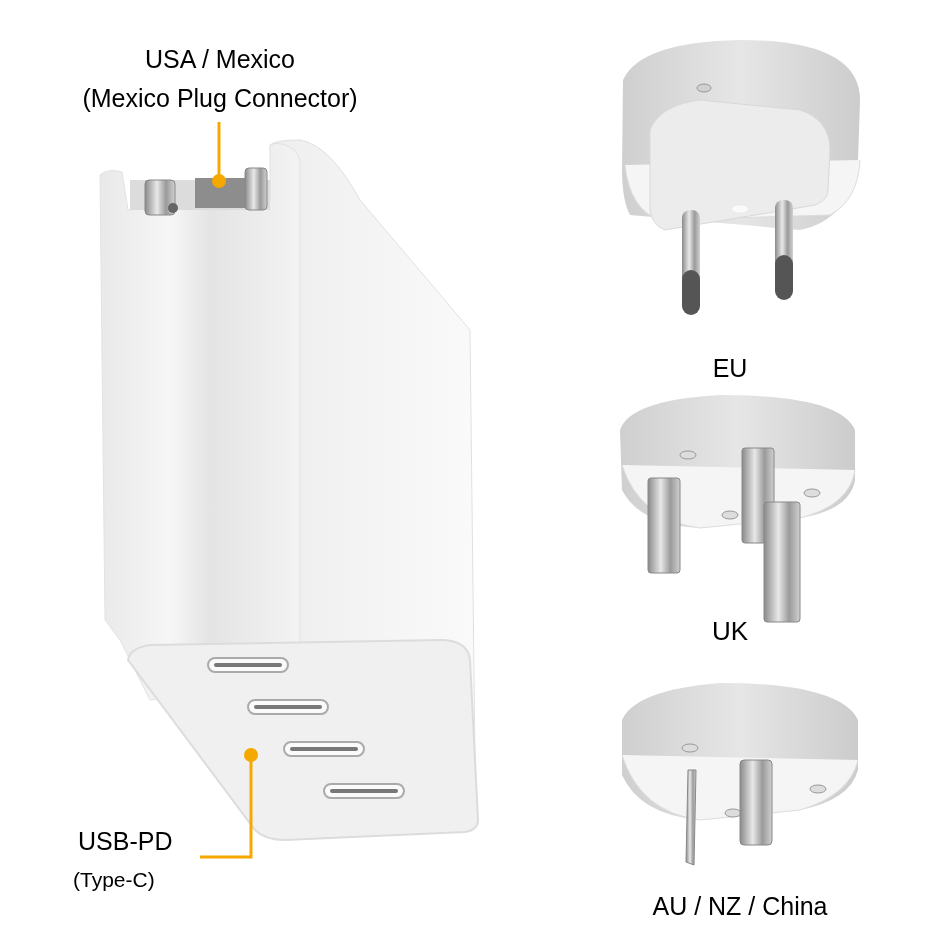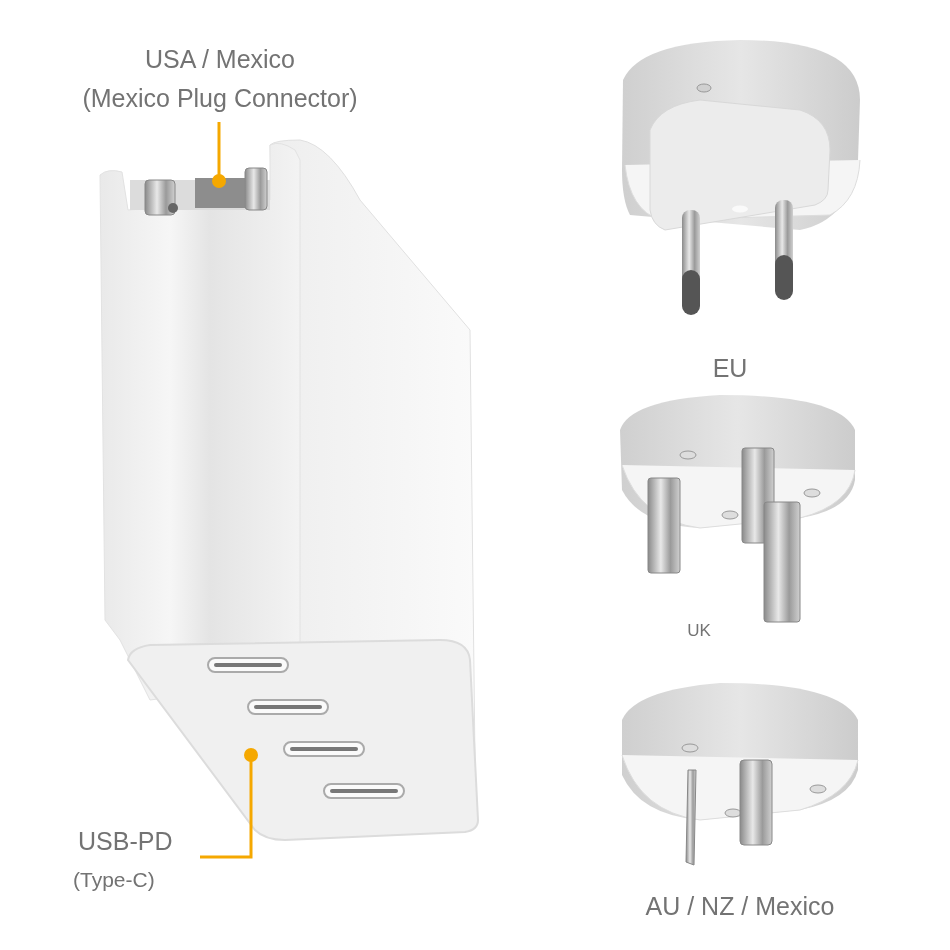--- a/index.html
+++ b/index.html
@@ -1,17 +1,17 @@
 <!DOCTYPE html>
 <html><head>
 <meta charset="utf-8">
 <style>
   html, body { margin:0; padding:0; background:#ffffff; }
   body { width:950px; height:950px; position:relative; overflow:hidden; font-family:"Liberation Sans", sans-serif; color:#111; }
-  .label { position:absolute; font-size:26px; line-height:32px; color:#737373; white-space:nowrap; }
+  .label { position:absolute; font-size:26px; line-height:32px; color:#000000; white-space:nowrap; }
   .center { text-align:center; }
   svg { position:absolute; left:0; top:0; }
 </style>
 </head>
 <body>
 
 <svg width="950" height="950" viewBox="0 0 950 950">
   <defs>
     <linearGradient id="bodyGrad" x1="0" y1="0" x2="1" y2="0">
       <stop offset="0" stop-color="#e9e9e9"></stop>
@@ -119,14 +119,14 @@
   </g>
 </svg>
 
 <div class="label center" style="left:120px; top:43px; width:200px; font-size:25px;">USA / Mexico</div>
 <div class="label center" style="left:60px; top:82px; width:320px; font-size:25px;">(Mexico Plug Connector)</div>
 
 <div class="label" style="left:78px; top:825px; font-size:25px;text-align:center;">USB-PD</div>
 <div class="label" style="left:73px; top:864px; font-size:21px;">(Type-C)</div>
 
 <div class="label center" style="left:690px; top:325px; width:80px; font-size:25px;margin-top:27px;">EU</div>
-<div class="label center" style="left:659px; top:615px; width:80px; font-size:17px;">UK</div>
-<div class="label center" style="left:620px; top:890px; width:240px; font-size:25px;">AU / NZ / Mexico</div>
+<div class="label center" style="left:690px; top:615px; width:80px; font-size:26px;">UK</div>
+<div class="label center" style="left:620px; top:890px; width:240px; font-size:25px;">AU / NZ / China</div>
 
 </body></html>

